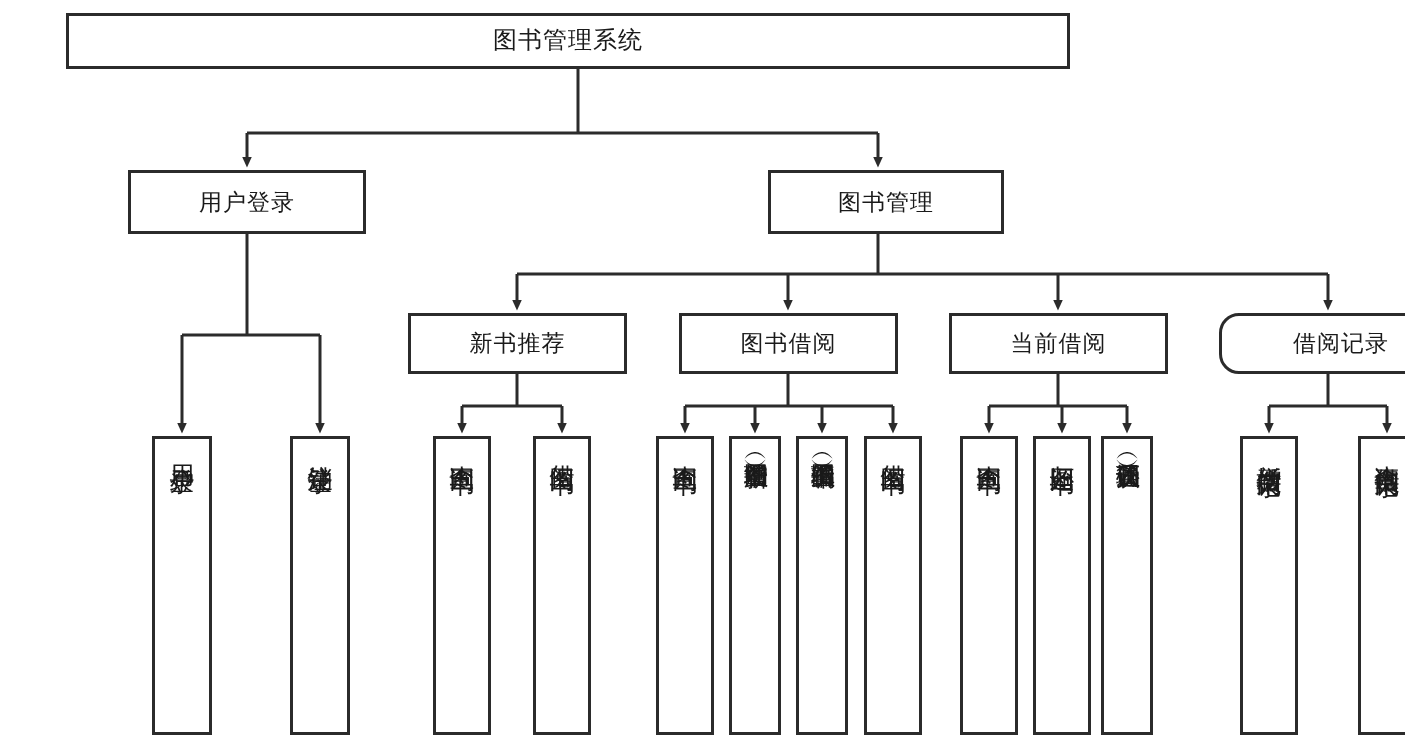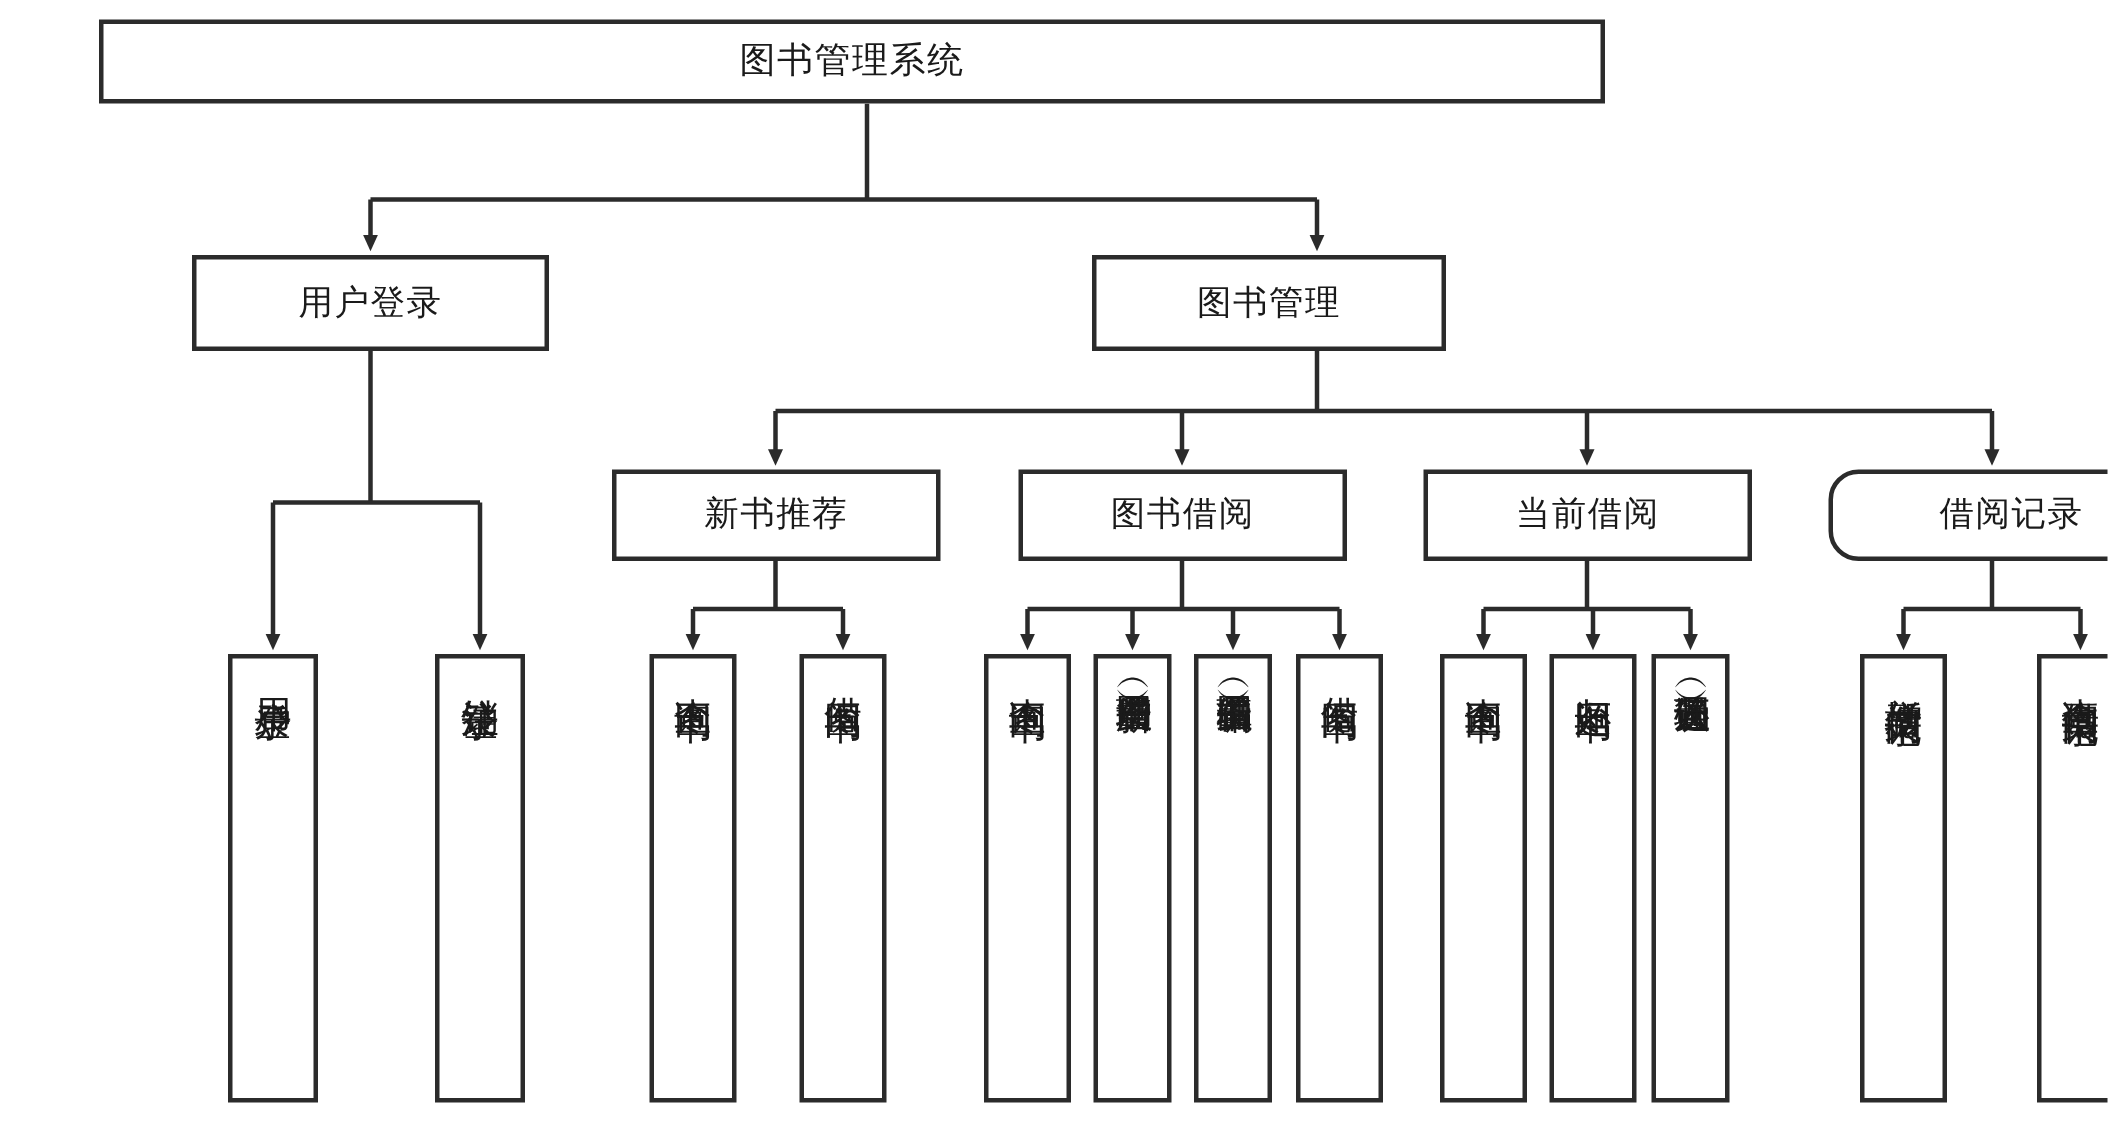--- a/index.html
+++ b/index.html
@@ -130,21 +130,21 @@
     </g>
   </svg>
 
   <div class="node root" style="left:18px; top:13px; width:1004px; height:56px;">
     <span class="label">图书管理系统</span>
   </div>
 
   <div class="node" style="left:80px; top:170px; width:238px; height:64px;">
     <span class="label">用户登录</span>
   </div>
-  <div class="node" style="left:680px; top:170px; width:236px; height:64px;">
+  <div class="node" style="left:720px; top:170px; width:236px; height:64px;">
     <span class="label">图书管理</span>
   </div>
 
   <div class="node" style="left:631px; top:313px; width:219px; height:61px;">
     <span class="label">图书借阅</span>
   </div>
   <div class="node" style="left:360px; top:313px; width:219px; height:61px;">
     <span class="label">新书推荐</span>
   </div>
   <div class="node" style="left:901px; top:313px; width:219px; height:61px;justify-content:center;">

